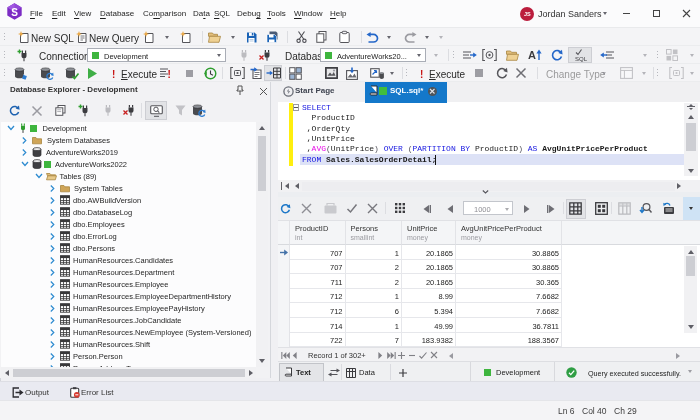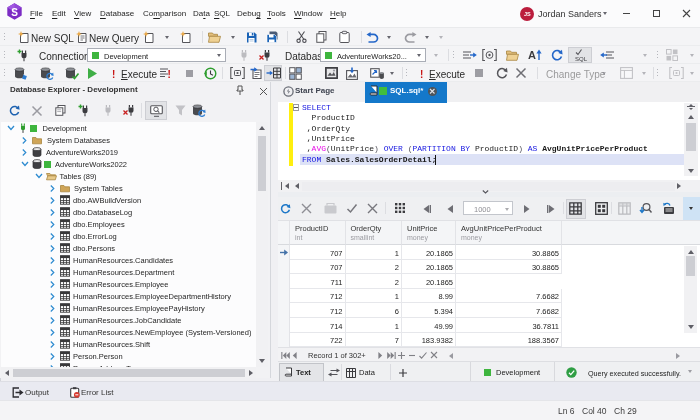--- a/index.html
+++ b/index.html
@@ -777,21 +777,21 @@
     </div>
   </div>
 
   <div id="grid">
     <div class="gh" style="left:0;width:12px;height:24px"></div>
     <div class="gh" style="left:12px;width:55.5px">
           <span class="n">ProductID</span>
           <span class="t">int</span>
         </div>
     <div class="gh" style="left:67.5px;width:56.5px">
-          <span class="n">OrderQty</span>
+          <span class="n">Persons</span>
           <span class="t">smallint</span>
         </div>
     <div class="gh" style="left:124px;width:54px">
           <span class="n">UnitPrice</span>
           <span class="t">money</span>
         </div>
     <div class="gh" style="left:178px;width:106px">
           <span class="n">AvgUnitPricePerProduct</span>
           <span class="t">money</span>
         </div>
@@ -805,20 +805,21 @@
         <div class="gcell" style="left:67.5px;top:24px;width:56.5px">1</div>
         <div class="gcell" style="left:124px;top:24px;width:54px">20.1865</div>
         <div class="gcell" style="left:178px;top:24px;width:106px">30.8865</div>
     <div class="gcell" style="left:12px;top:38.6px;width:55.5px">707</div>
         <div class="gcell" style="left:67.5px;top:38.6px;width:56.5px">2</div>
         <div class="gcell" style="left:124px;top:38.6px;width:54px">20.1865</div>
         <div class="gcell" style="left:178px;top:38.6px;width:106px">30.8865</div>
     <div class="gcell" style="left:12px;top:53.2px;width:55.5px">711</div>
         <div class="gcell" style="left:67.5px;top:53.2px;width:56.5px">2</div>
         <div class="gcell" style="left:124px;top:53.2px;width:54px">20.1865</div>
+        <div class="gcell" style="left:178px;top:53.2px;width:106px">30.365</div>
     <div class="gcell" style="left:12px;top:67.8px;width:55.5px">712</div>
         <div class="gcell" style="left:67.5px;top:67.8px;width:56.5px">1</div>
         <div class="gcell" style="left:124px;top:67.8px;width:54px">8.99</div>
         <div class="gcell" style="left:178px;top:67.8px;width:106px">7.6682</div>
     <div class="gcell" style="left:12px;top:82.4px;width:55.5px">712</div>
         <div class="gcell" style="left:67.5px;top:82.4px;width:56.5px">6</div>
         <div class="gcell" style="left:124px;top:82.4px;width:54px">5.394</div>
         <div class="gcell" style="left:178px;top:82.4px;width:106px">7.6682</div>
     <div class="gcell" style="left:12px;top:97px;width:55.5px">714</div>
         <div class="gcell" style="left:67.5px;top:97px;width:56.5px">1</div>

